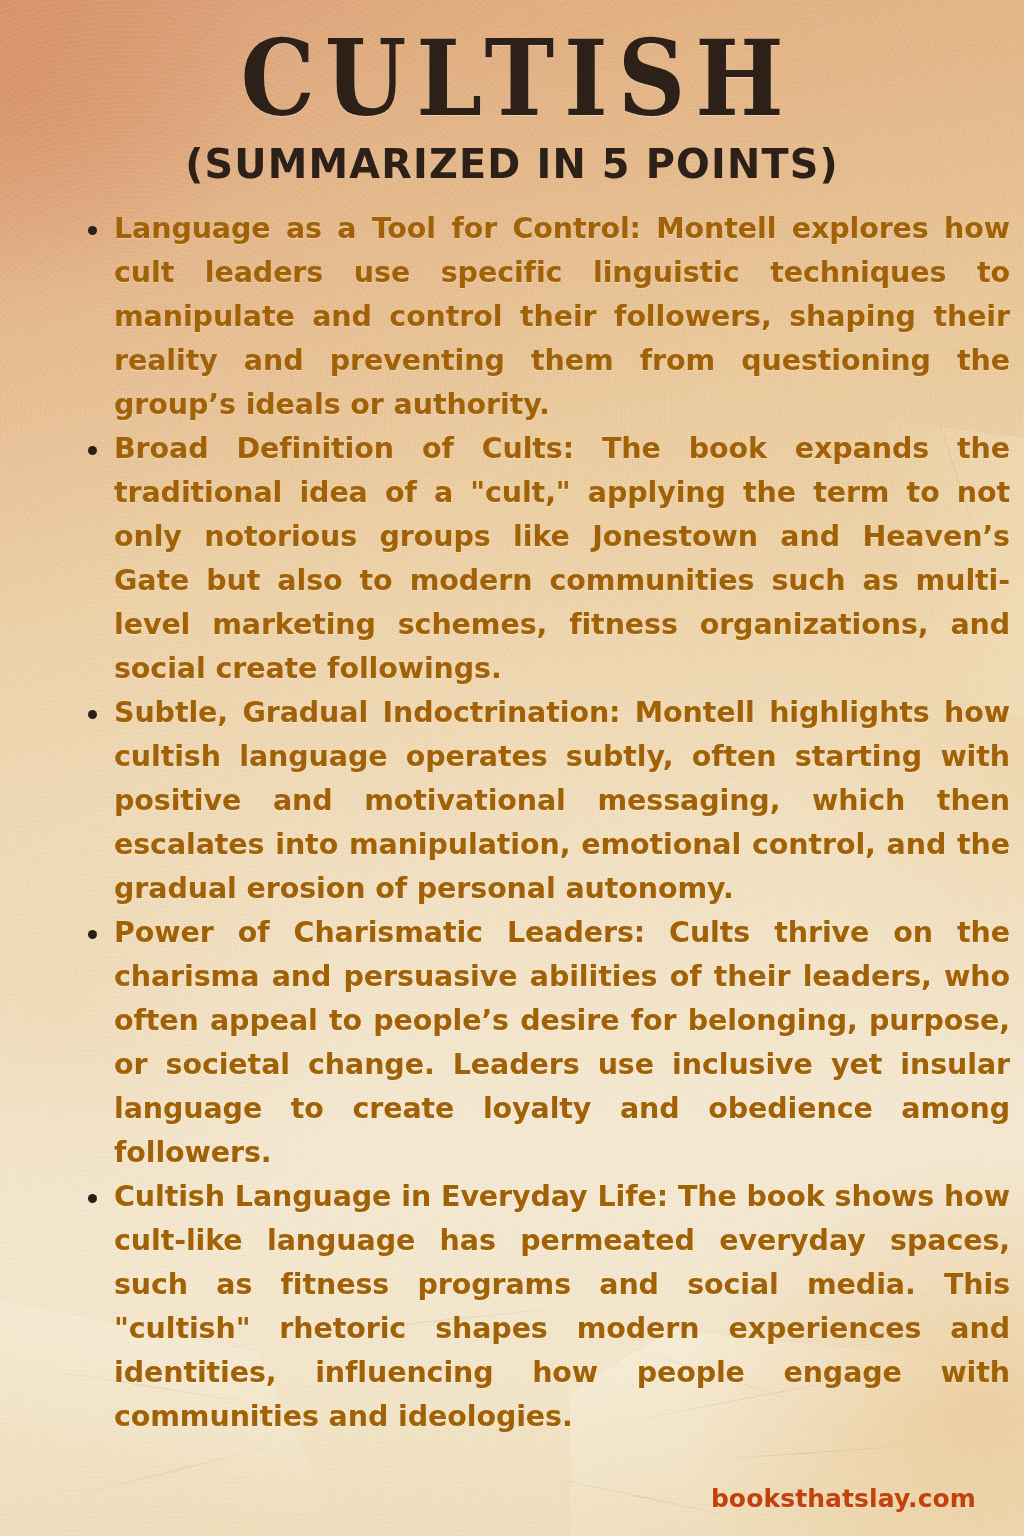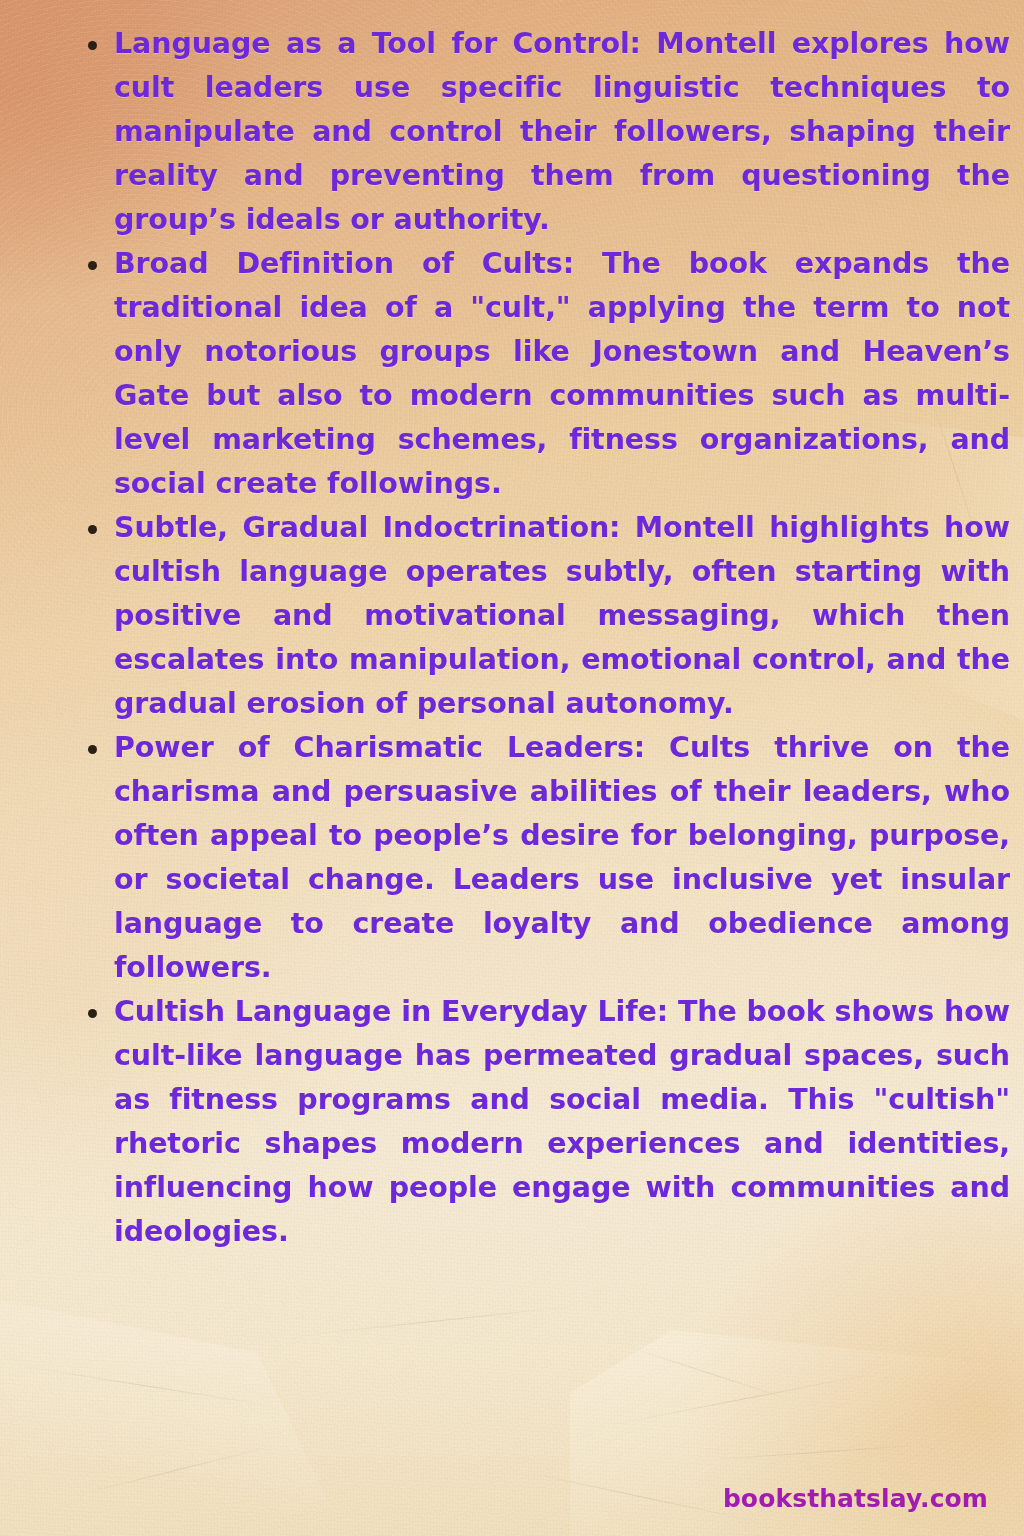--- a/index.html
+++ b/index.html
@@ -164,21 +164,21 @@
     margin: 22px 0 0 0;
     padding: 0;
     list-style: none;
     position: relative;
     width: 920px;
     margin-left: 78px;
   }
 
   .point {
     position: relative;
-    color: #6d28d9;
+    color: #a16207;
     font-family: "DejaVu Sans", "Liberation Sans", sans-serif;
     font-weight: bold;
     font-size: 28.5px;
     line-height: 44px;
     text-align: justify;
     text-justify: inter-word;
     padding-left: 36px;
     margin: 0 0 0 0;
     width: 896px;
     letter-spacing: -0.1px;
@@ -193,23 +193,23 @@
     height: 9px;
     border-radius: 50%;
     background: #2a2017;
   }
 
   
   .point .txt { display: inline; }
 
   .watermark {
     position: absolute;
-    right: 36px;
+    right: 48px;
     bottom: 23px;
-    color: #a21caf;
+    color: #c2410c;
     font-family: "DejaVu Sans", "Liberation Sans", sans-serif;
     font-weight: bold;
     font-size: 25px;
     letter-spacing: 0.1px;
     margin-top: 44px;
   }
 </style>
 </head>
 <body>
 
@@ -229,40 +229,44 @@
     <div class="crease crease-line cl3"></div>
     <div class="crease crease-line cl4"></div>
     <div class="crease crease-line cl5"></div>
     <div class="crease crease-line cl6"></div>
     <div class="crease crease-line cl7"></div>
     <div class="crease crease-line cl8"></div>
   </div>
 
   <div class="content">
 
+    <div class="title-block">
+      <h1 class="poster-title">CULTISH</h1>
+      <h2 class="poster-subtitle">(SUMMARIZED IN 5 POINTS)</h2>
+    </div>
 
     <ul class="points">
       <li class="point">
         <span class="dot"></span>
         <span class="txt">Language as a Tool for Control: Montell explores how cult leaders use specific linguistic techniques to manipulate and control their followers, shaping their reality and preventing them from questioning the group’s ideals or authority.</span>
       </li>
       <li class="point">
         <span class="dot"></span>
         <span class="txt">Broad Definition of Cults: The book expands the traditional idea of a "cult," applying the term to not only notorious groups like Jonestown and Heaven’s Gate but also to modern communities such as multi-level marketing schemes, fitness organizations, and social create followings.</span>
       </li>
       <li class="point">
         <span class="dot"></span>
         <span class="txt">Subtle, Gradual Indoctrination: Montell highlights how cultish language operates subtly, often starting with positive and motivational messaging, which then escalates into manipulation, emotional control, and the gradual erosion of personal autonomy.</span>
       </li>
       <li class="point">
         <span class="dot"></span>
         <span class="txt">Power of Charismatic Leaders: Cults thrive on the charisma and persuasive abilities of their leaders, who often appeal to people’s desire for belonging, purpose, or societal change. Leaders use inclusive yet insular language to create loyalty and obedience among followers.</span>
       </li>
       <li class="point">
         <span class="dot"></span>
-        <span class="txt">Cultish Language in Everyday Life: The book shows how cult-like language has permeated gradual spaces, such as fitness programs and social media. This "cultish" rhetoric shapes modern experiences and identities, influencing how people engage with communities and ideologies.</span>
+        <span class="txt">Cultish Language in Everyday Life: The book shows how cult-like language has permeated everyday spaces, such as fitness programs and social media. This "cultish" rhetoric shapes modern experiences and identities, influencing how people engage with communities and ideologies.</span>
       </li>
     </ul>
 
     <div class="watermark">booksthatslay.com</div>
 
   </div>
 </div>
 
 </body></html>

